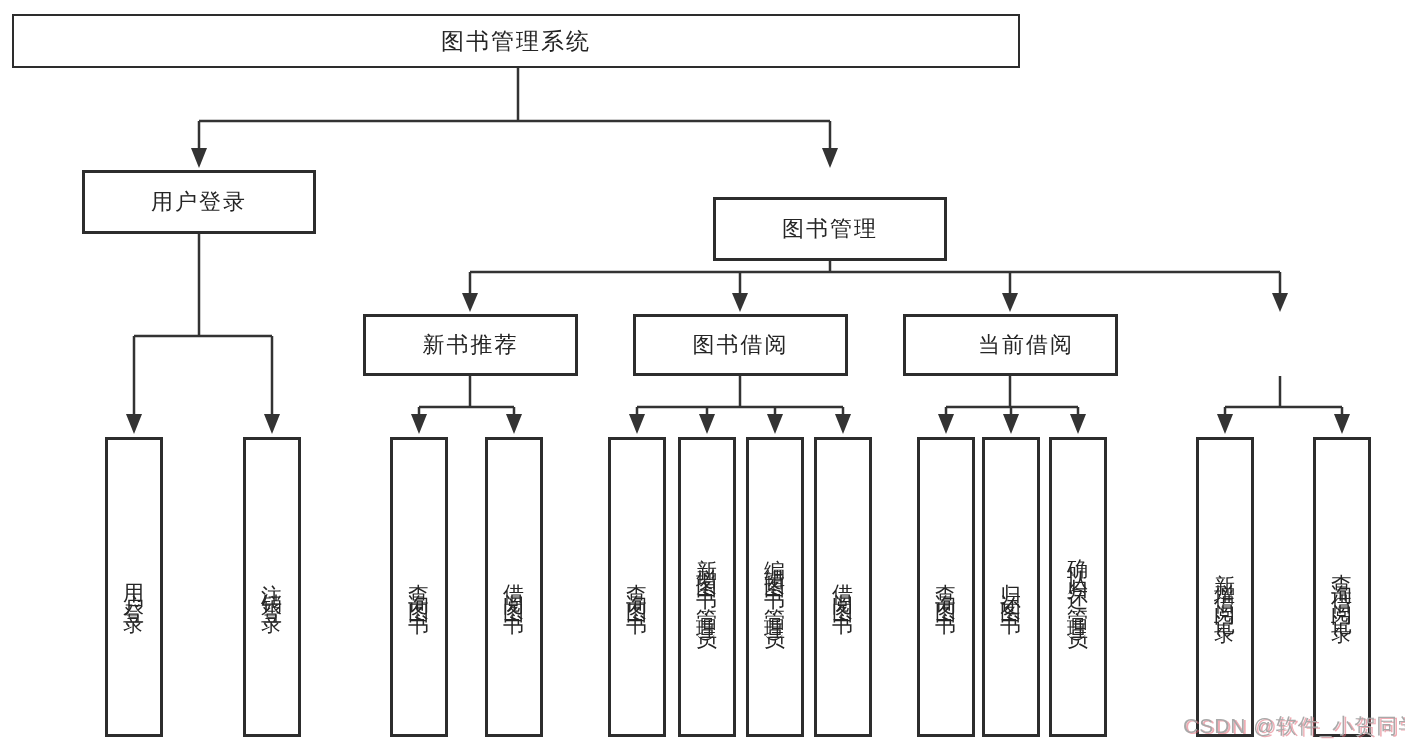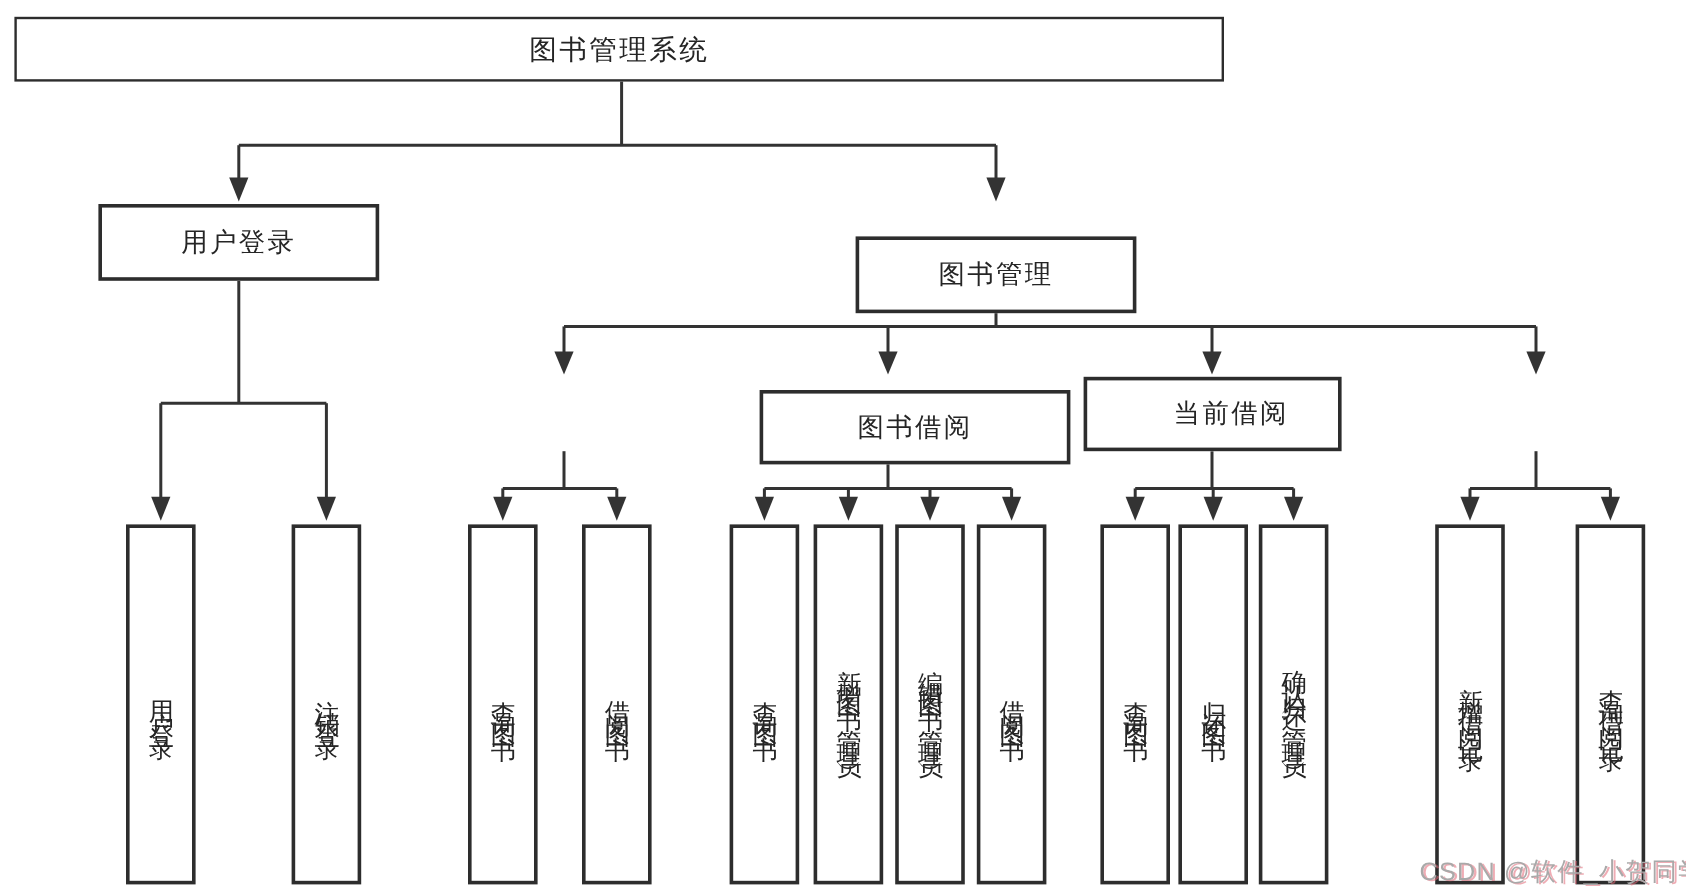--- a/index.html
+++ b/index.html
@@ -134,21 +134,22 @@
       <polygon points="1225,434 1217,414 1233,414"></polygon>
       <polygon points="1342,434 1334,414 1350,414"></polygon>
     </g>
   </svg>
 
   <div class="box root" style="left:12px; top:14px; width:1008px; height:54px;text-align:right;">图书管理系统</div>
 
   <div class="box" style="left:82px; top:170px; width:234px; height:64px;">用户登录</div>
   <div class="box" style="left:713px; top:170px; width:234px; height:64px;margin-top:27px;">图书管理</div>
 
-  <div class="box" style="left:633px; top:325px; width:259px; height:62px;">图书借阅</div>
+  <div class="box" style="left:363px; top:314px; width:215px; height:62px;">新书推荐</div>
+  <div class="box" style="left:633px; top:314px; width:215px; height:62px;">图书借阅</div>
   <div class="box" style="left:903px; top:314px; width:215px; height:62px;padding-left:31px;">当前借阅</div>
 
   <div class="leaf" style="left:105px;">用户登录</div>
   <div class="leaf" style="left:243px;">注销登录</div>
   <div class="leaf" style="left:390px;">查询图书</div>
   <div class="leaf" style="left:485px;">借阅图书</div>
   <div class="leaf" style="left:608px;">查询图书</div>
   <div class="leaf" style="left:678px;">新增图书（管理员）</div>
   <div class="leaf" style="left:746px;">编辑图书（管理员）</div>
   <div class="leaf" style="left:814px;">借阅图书</div>

